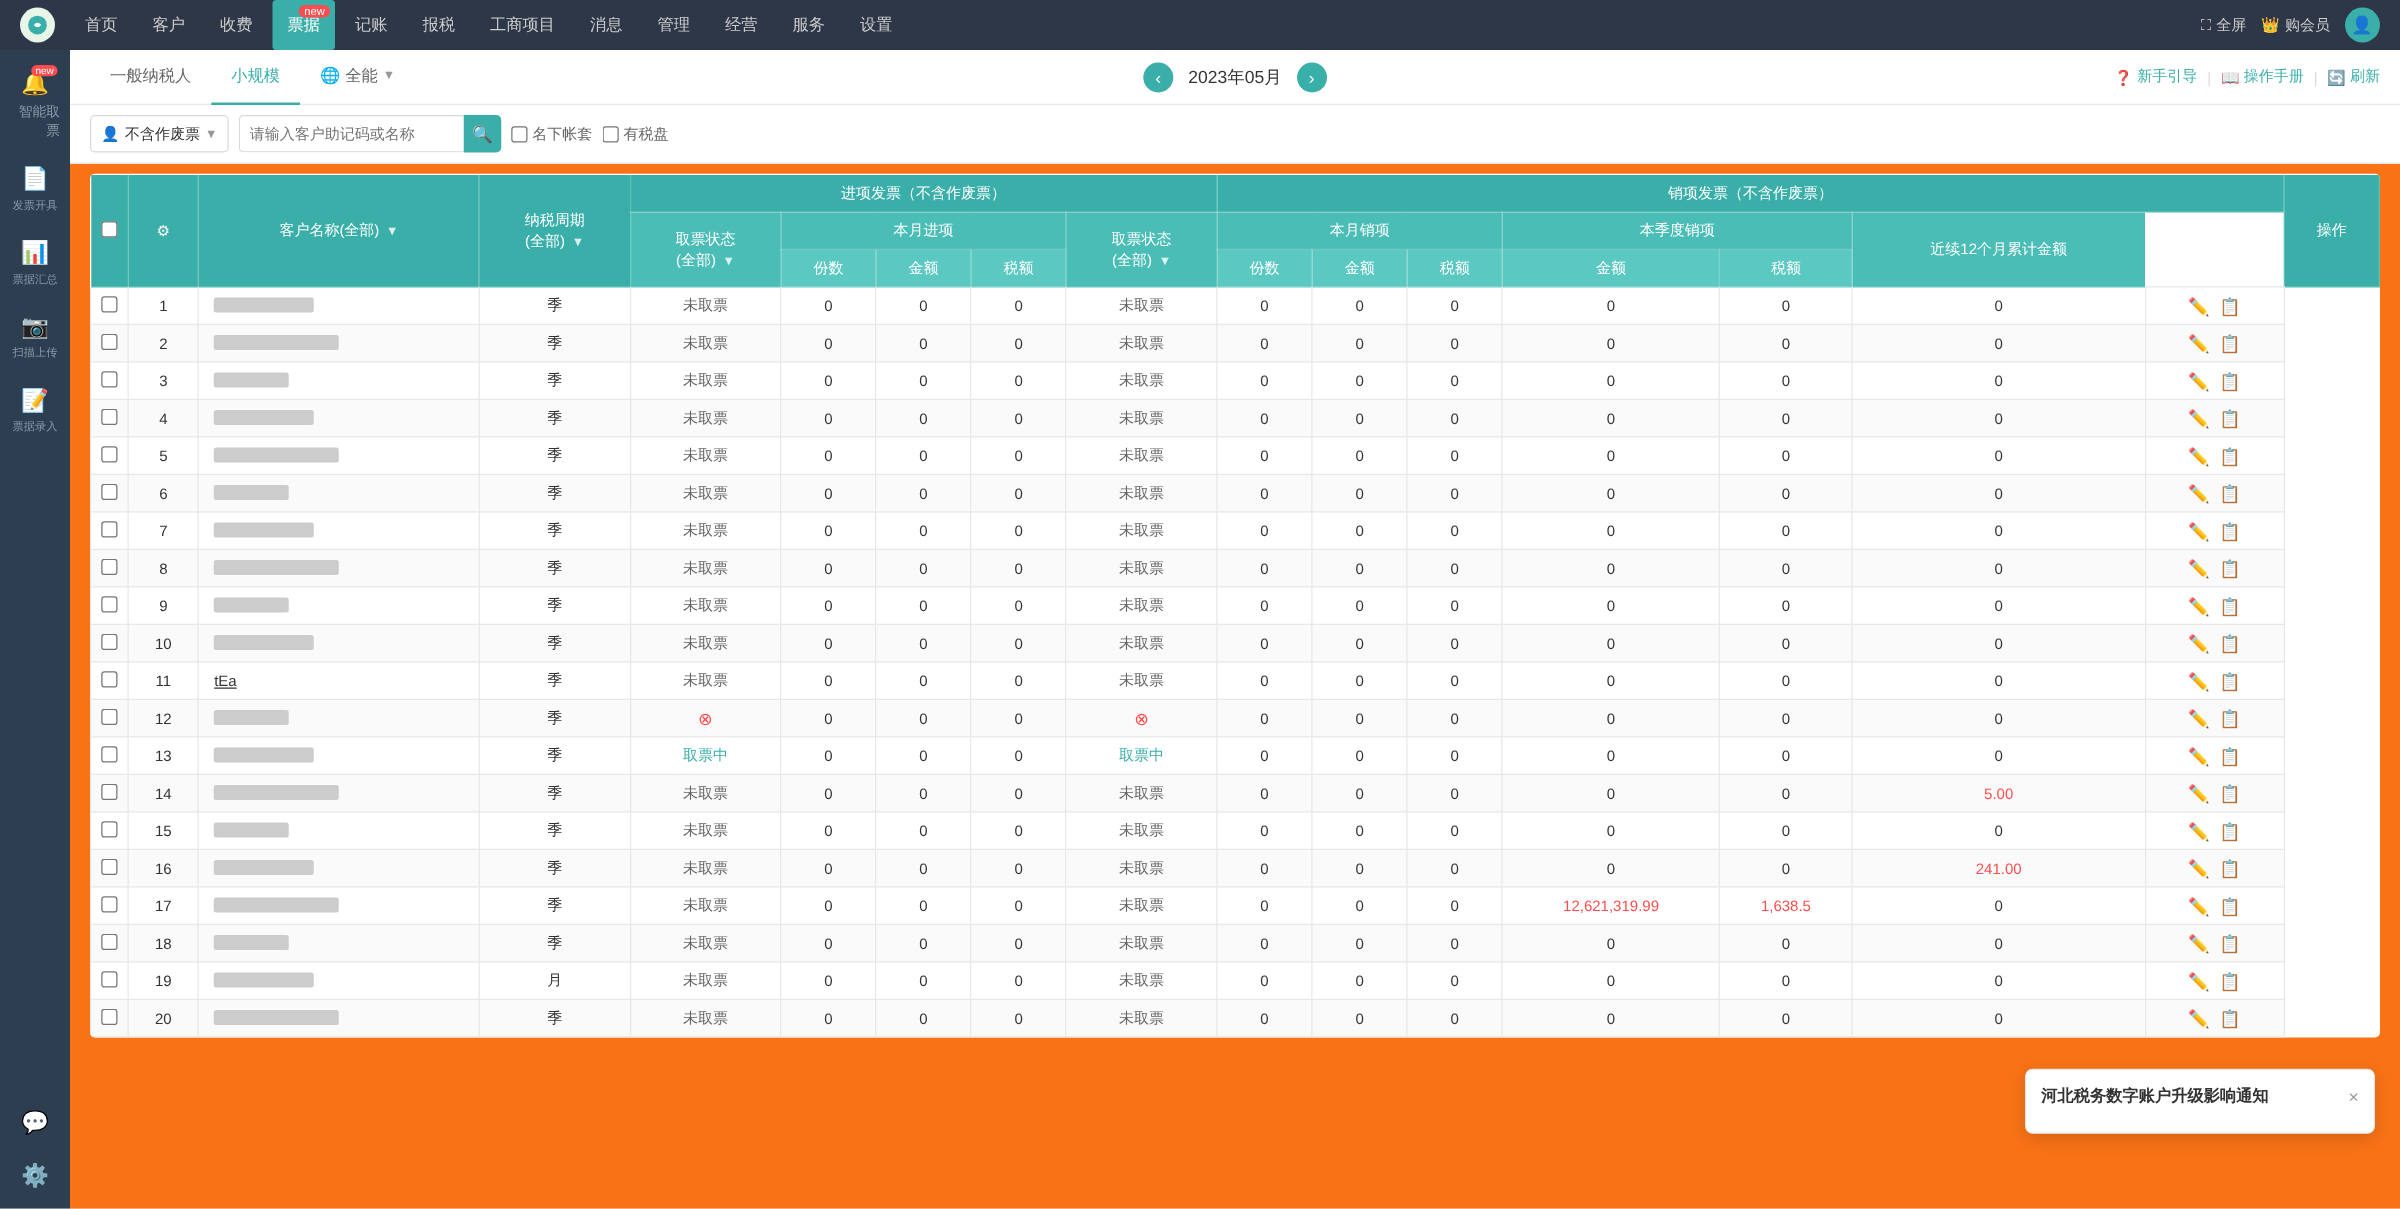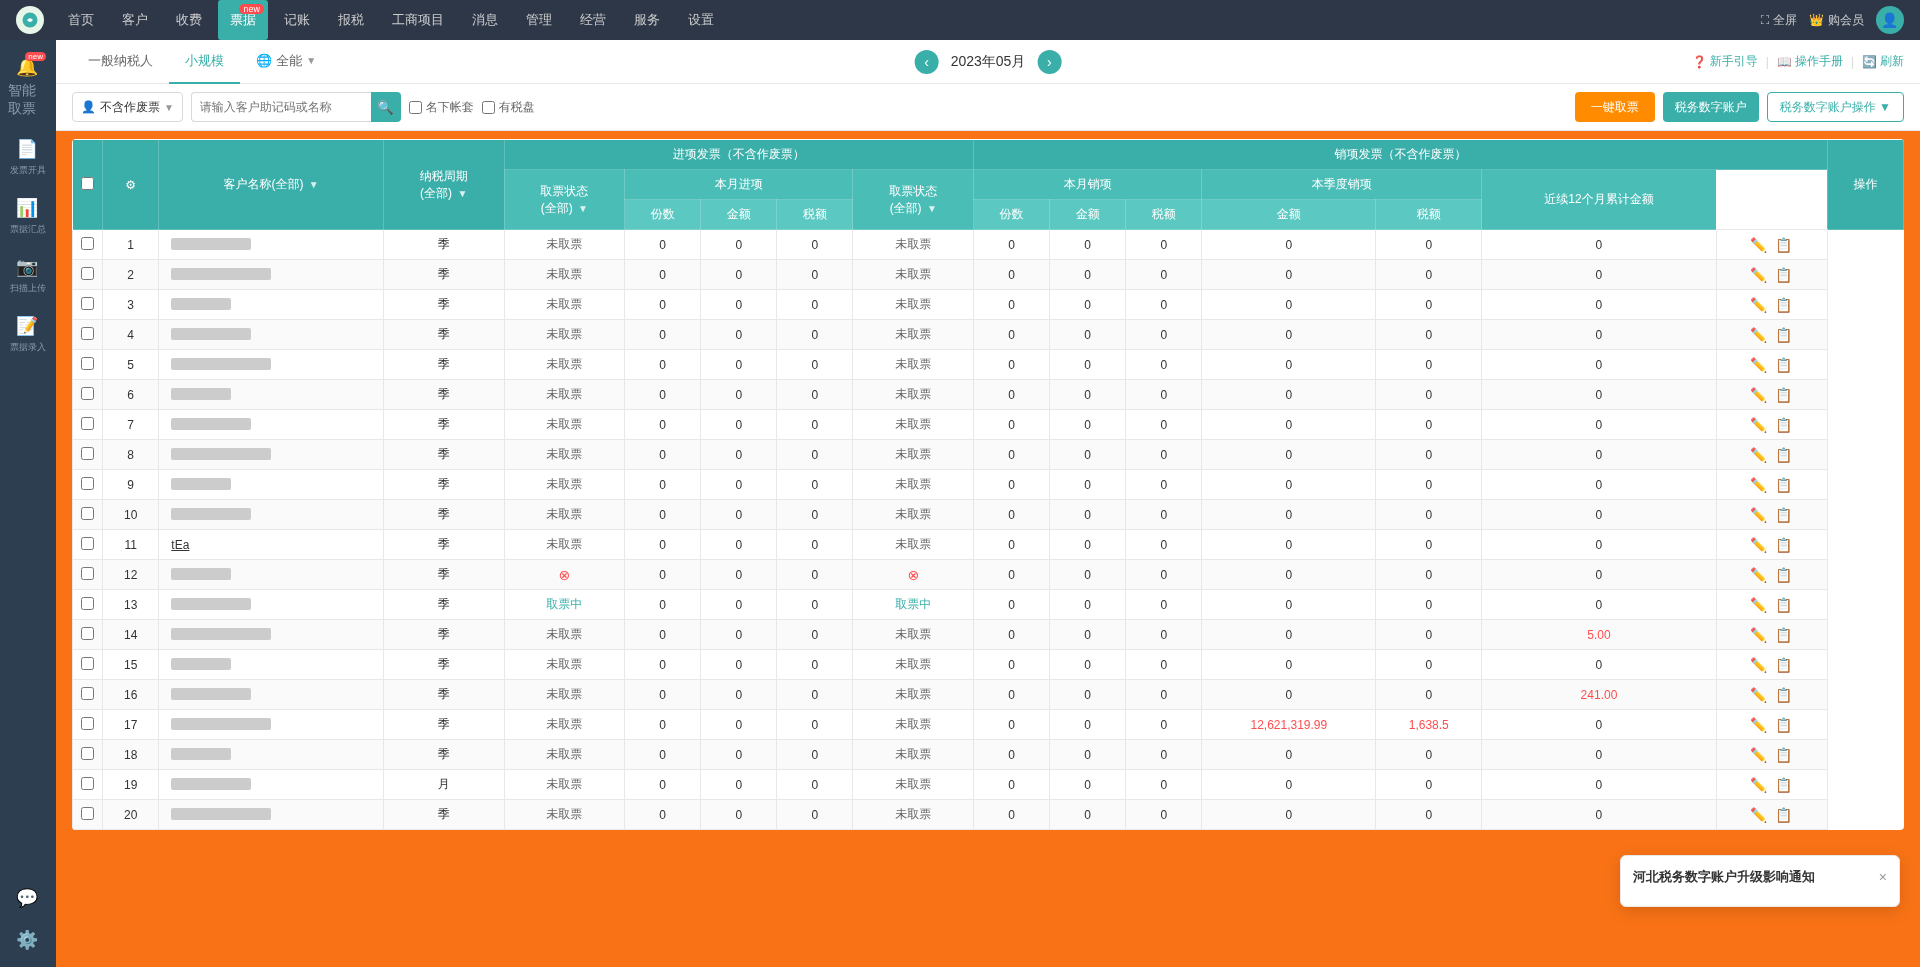--- a/index.html
+++ b/index.html
@@ -119,21 +119,21 @@
     </div>
     <div class="user-avatar">👤</div>
   </div>
 </div>
 
 <div class="layout">
 
   <div class="sidebar">
     <div class="sidebar-item" style="position:relative">
       <span class="si-icon">🔔</span>
-      <span style="font-size:14px; text-align:left">智能取票</span>
+      <span style="font-size:11px; text-align:right">智能取票</span>
       <span class="sidebar-badge">new</span>
     </div>
     <div class="sidebar-item">
       <span class="si-icon">📄</span>
       <span style="font-size:9px; text-align:center">发票开具</span>
     </div>
     <div class="sidebar-item">
       <span class="si-icon">📊</span>
       <span style="font-size:9px; text-align:center">票据汇总</span>
     </div>
@@ -207,25 +207,20 @@
         <button class="search-btn">🔍</button>
       </div>
       <label class="checkbox-label">
         <input type="checkbox" style="">
         <span>名下帐套</span>
       </label>
       <label class="checkbox-label">
         <input type="checkbox" style="">
         <span>有税盘</span>
       </label>
-      <div class="toolbar-right">
-        <button class="btn-orange">一键取票</button>
-        <button class="btn-teal">税务数字账户</button>
-        <button class="btn-outline-teal">税务数字账户操作 ▼</button>
-      </div>
     </div>
 
     <div class="table-wrapper">
       <table class="data-table">
         <thead>
           <tr>
             <th rowspan="3" class="checkbox-cell">
               <input type="checkbox" style="">
             </th>
             <th rowspan="3">

